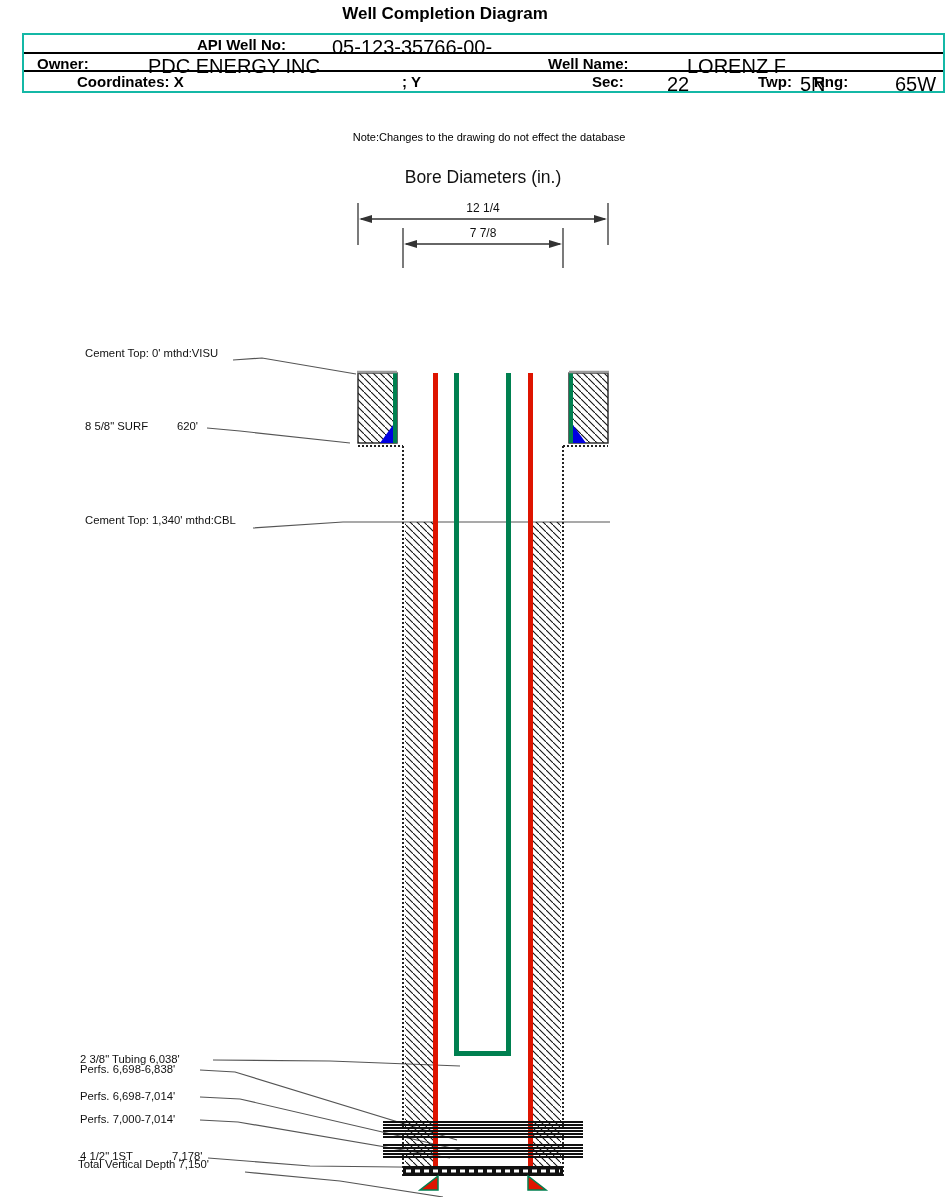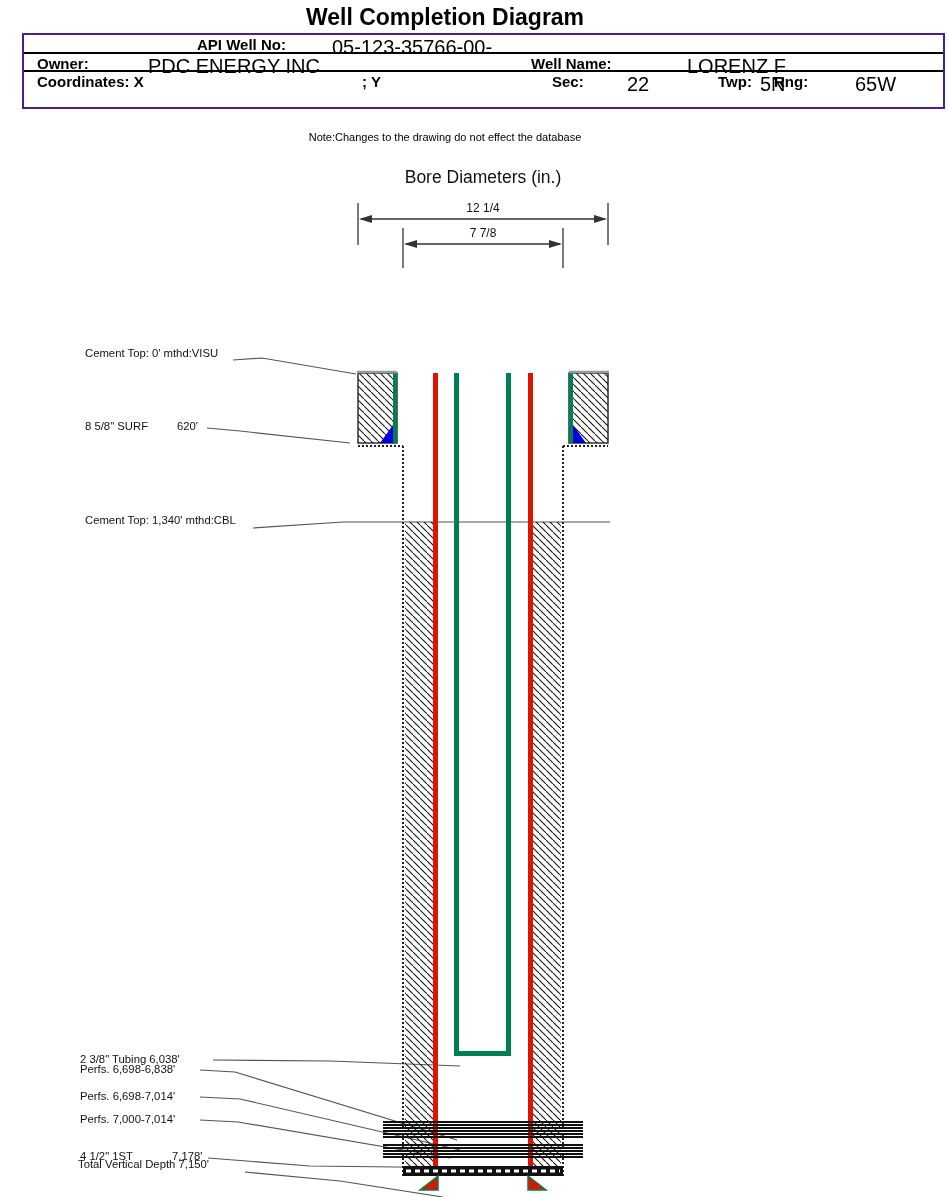--- a/index.html
+++ b/index.html
@@ -1,29 +1,29 @@
 <!DOCTYPE html>
 <html><head>
 <meta charset="utf-8">
 <style>
   html,body{margin:0;padding:0;background:#fff;}
   .page{position:relative;width:948px;height:1197px;background:#fff;
         font-family:"Liberation Sans",sans-serif;color:#000;overflow:hidden;}
   .title{position:absolute;left:0;top:4px;width:890px;text-align:center;
-         font-size:23px;font-weight:bold;}
-  .hdr-table{position:absolute;left:22px;top:33px;width:919px;border:2px solid #4c1d95;}
+         font-size:17px;font-weight:bold;}
+  .hdr-table{position:absolute;left:22px;top:33px;width:919px;border:2px solid #14b8a6;}
   .hdr-row{position:relative;height:17px;border-bottom:2px solid #000;}
   .hdr-row:last-child{border-bottom:none;}
   .hdr-row.r2{height:16px;text-align:center;}
   .hdr-row.r3{height:20px;}
-  .hdr-row.r4{height:35px;}
+  .hdr-row.r4{height:19px;margin-left:40px;}
   .hdr-row span{position:absolute;top:1px;white-space:nowrap;}
   .lbl{font-weight:bold;font-size:15px;}
   .val{font-size:20px;}
-  .note{position:absolute;left:0;top:131px;width:890px;text-align:center;font-size:11px;}
+  .note{position:absolute;left:0;top:131px;width:890px;text-align:center;font-size:11px;padding-left:44px;}
   svg{position:absolute;left:0;top:150px;}
   svg text{font-family:"Liberation Sans",sans-serif;fill:#111;}
   .diag-label{font-size:11.3px;}
   .dim-label{font-size:12px;}
   .bore-title{font-size:17.5px;}
 </style>
 </head>
 <body>
 
 <div class="page">
@@ -31,21 +31,21 @@
   <div class="title">Well Completion Diagram</div>
 
   <div class="hdr-table">
     <div class="hdr-row r1">
       <span class="lbl" style="left:173px">API Well No:</span>
       <span class="val" style="left:308px">05-123-35766-00-</span>
     </div>
     <div class="hdr-row r2">
       <span class="lbl" style="left:13px">Owner:</span>
       <span class="val" style="left:124px">PDC ENERGY INC</span>
-      <span class="lbl" style="left:507px">Well Name:</span>
+      <span class="lbl" style="left:524px">Well Name:</span>
       <span class="val" style="left:663px">LORENZ F</span>
     </div>
     <div class="hdr-row r4">
       <span class="lbl" style="left:13px">Coordinates: X</span>
       <span class="lbl" style="left:338px">; Y</span>
       <span class="lbl" style="left:528px">Sec:</span>
       <span class="val" style="left:603px">22</span>
       <span class="lbl" style="left:694px">Twp:</span>
       <span class="val" style="left:736px">5N</span>
       <span class="lbl" style="left:750px">Rng:</span>

